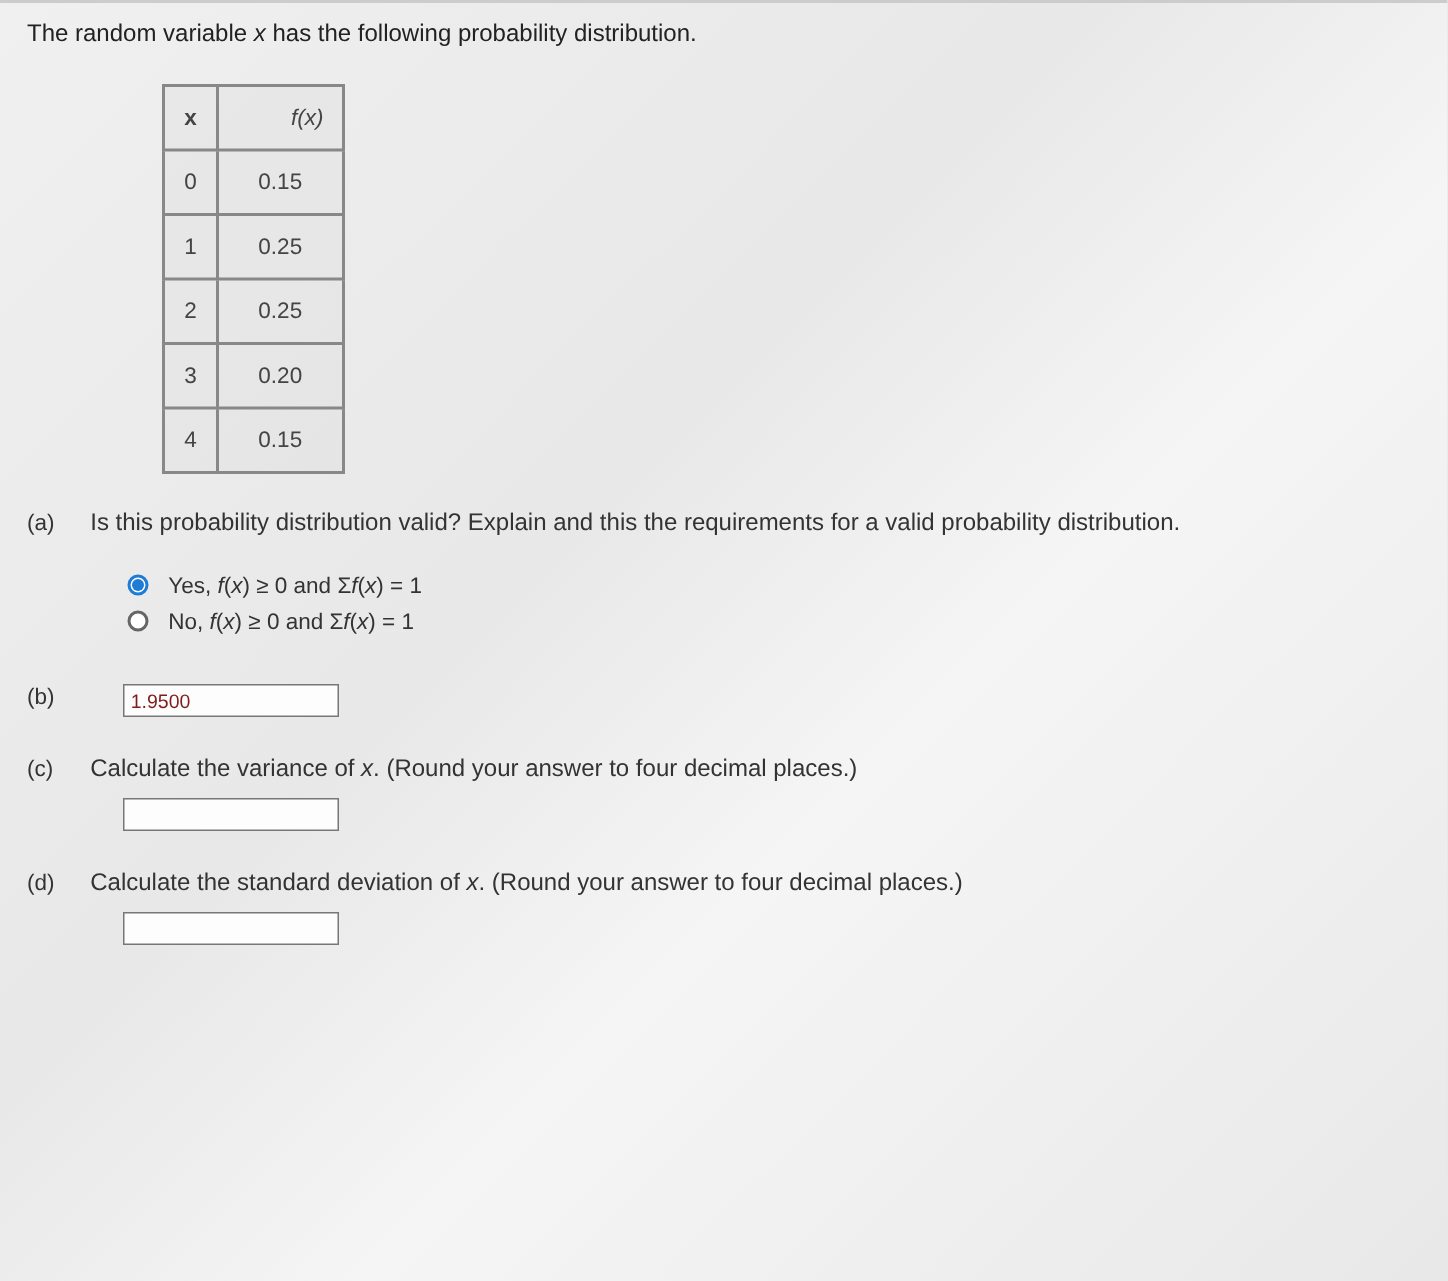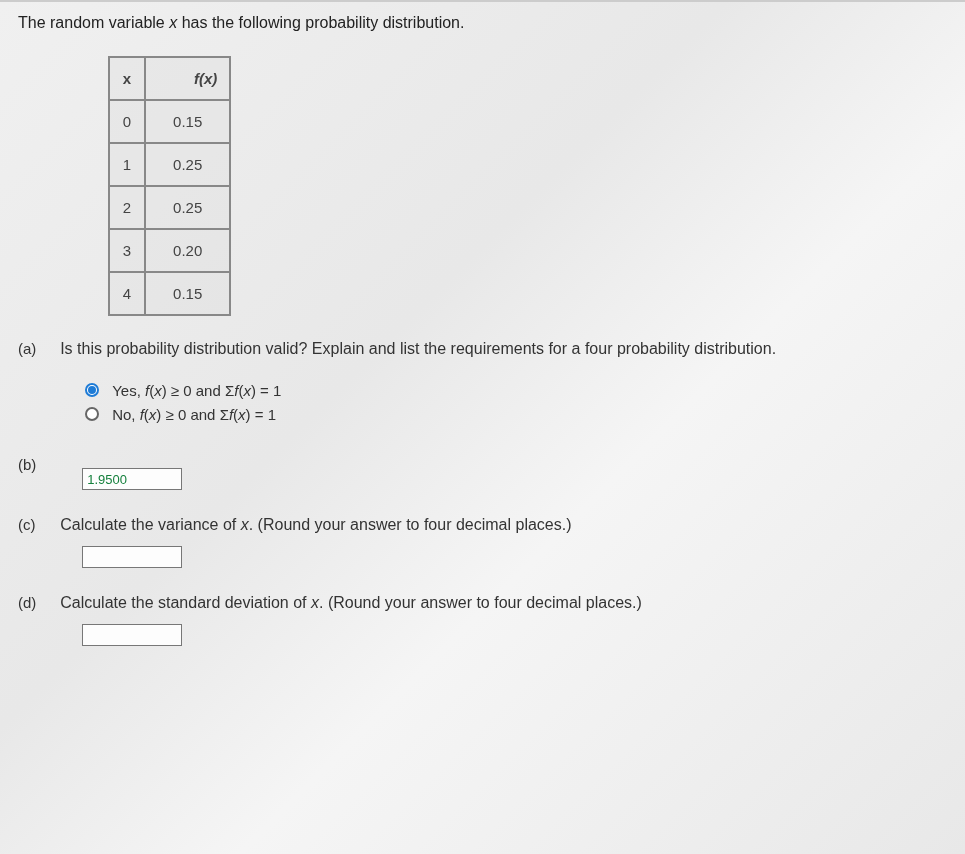--- a/index.html
+++ b/index.html
@@ -37,21 +37,21 @@
       padding: 12px 12px;
       font-size: 15px;
       color: #444;
       background: rgba(220,220,220,0.3);
       min-width: 36px;
     }
     .data-table th {
       font-weight: bold;
       font-style: normal;
     }
-    .data-table th.fx-header { font-style: italic; font-weight: bold; padding-left: 48px;}
+    .data-table th.fx-header { font-style: italic; font-weight: normal; padding-left: 48px;}
     .part {
       margin: 18px 0 26px 0;
     }
     .part-label {
       display: inline-block;
       width: 38px;
       vertical-align: top;
       font-size: 15px;
       color: #333;
     }
@@ -95,27 +95,27 @@
       width: 8px; height: 8px;
       border-radius: 50%;
       background: #1e7bd6;
       display: none;
     }
     .radio-outer.checked .radio-inner { display: block; }
     .math-ital { font-style: italic; }
     .answer-input {
       border: 1px solid #777;
       background: #fdfdfd;
-      width: 100px;
+      width: 144px;
       height: 22px;
       font-size: 13px;
       padding: 1px 4px;
-      color: #15803d;
+      color: #7f1d1d;
       margin-left: 22px;
-      margin-top: 12px;
+      margin-top: 0;
       display: block;
     }
     .spaced { margin-top: 28px; }
     .var-x-inline { font-style: italic; }
   </style>
 </head>
 <body>
 
 <div class="page">
 
@@ -148,21 +148,21 @@
     <tr>
       <td>4</td>
       <td>0.15</td>
     </tr>
   </tbody>
     </table>
 
   <div class="part">
     <span class="part-label">(a)</span>
     <span class="part-body">
-      <div class="question-text">Is this probability distribution valid? Explain and list the requirements for a four probability distribution.</div>
+      <div class="question-text">Is this probability distribution valid? Explain and this the requirements for a valid probability distribution.</div>
       <div class="options">
 
         <div class="option-row">
           <span class="radio-wrap">
             <span class="radio-outer checked">
                 <span class="radio-inner"></span>
               </span>
           </span>
           <span>Yes, <span class="math-ital">f</span>(<span class="math-ital">x</span>) ≥ 0 and Σ<span class="math-ital">f</span>(<span class="math-ital">x</span>) = 1</span>
         </div>

